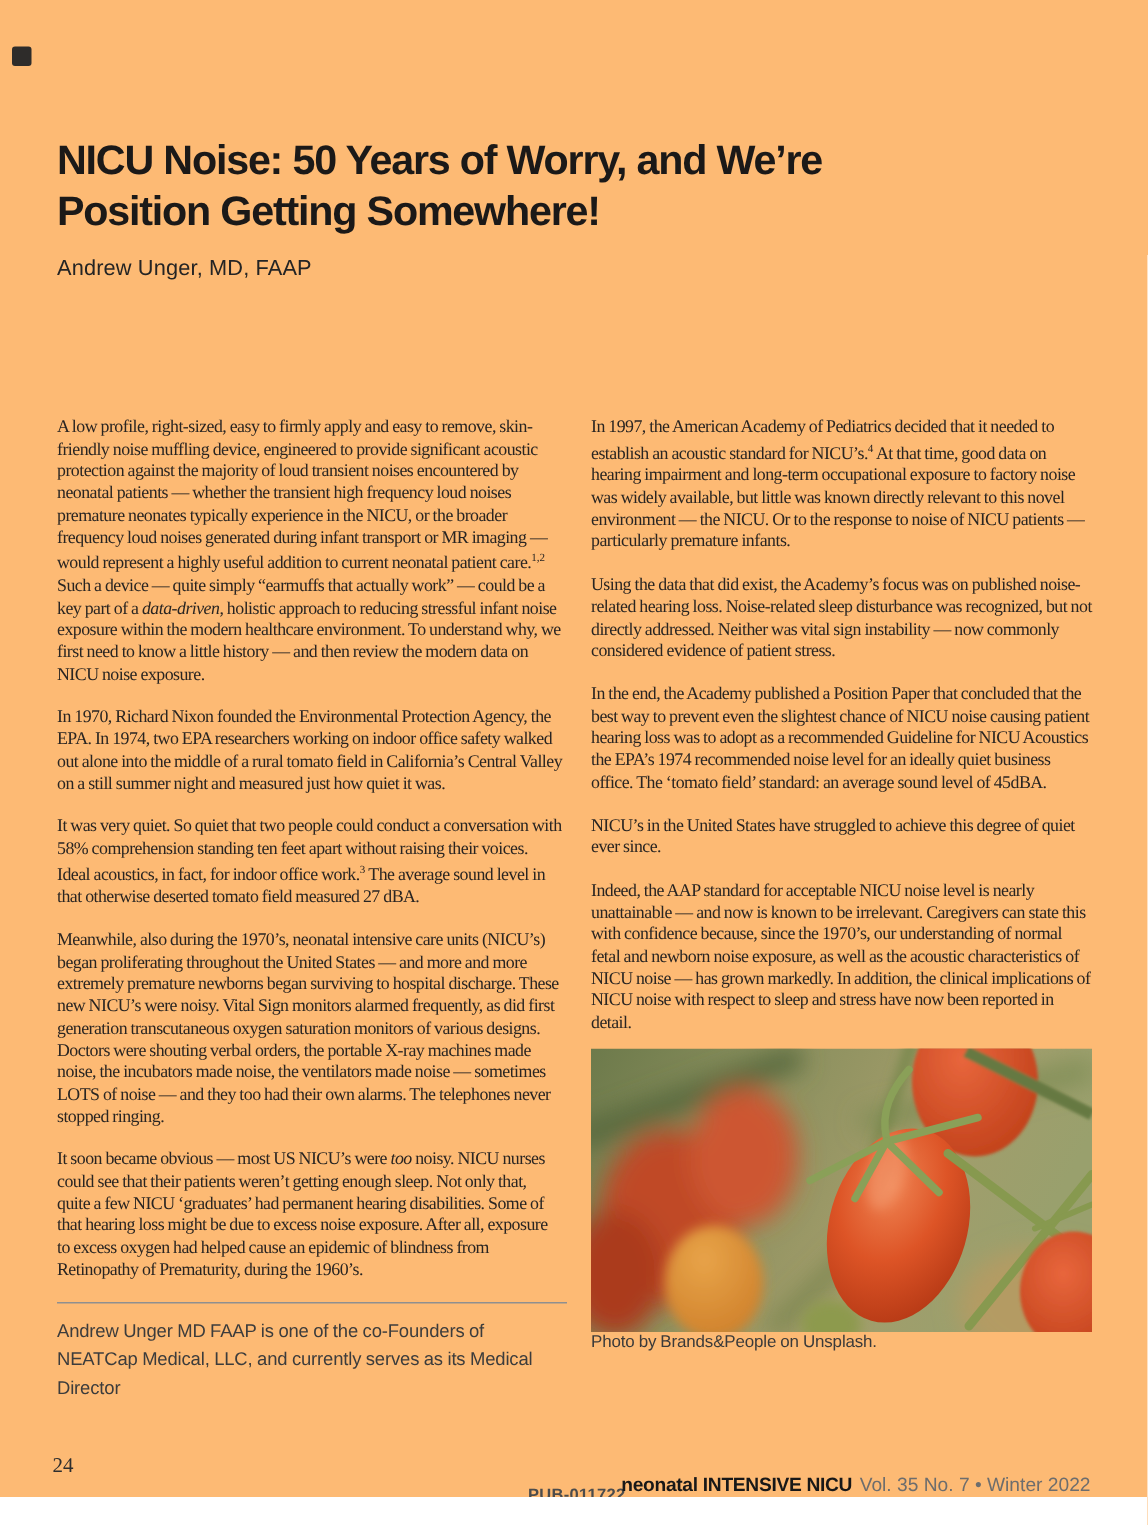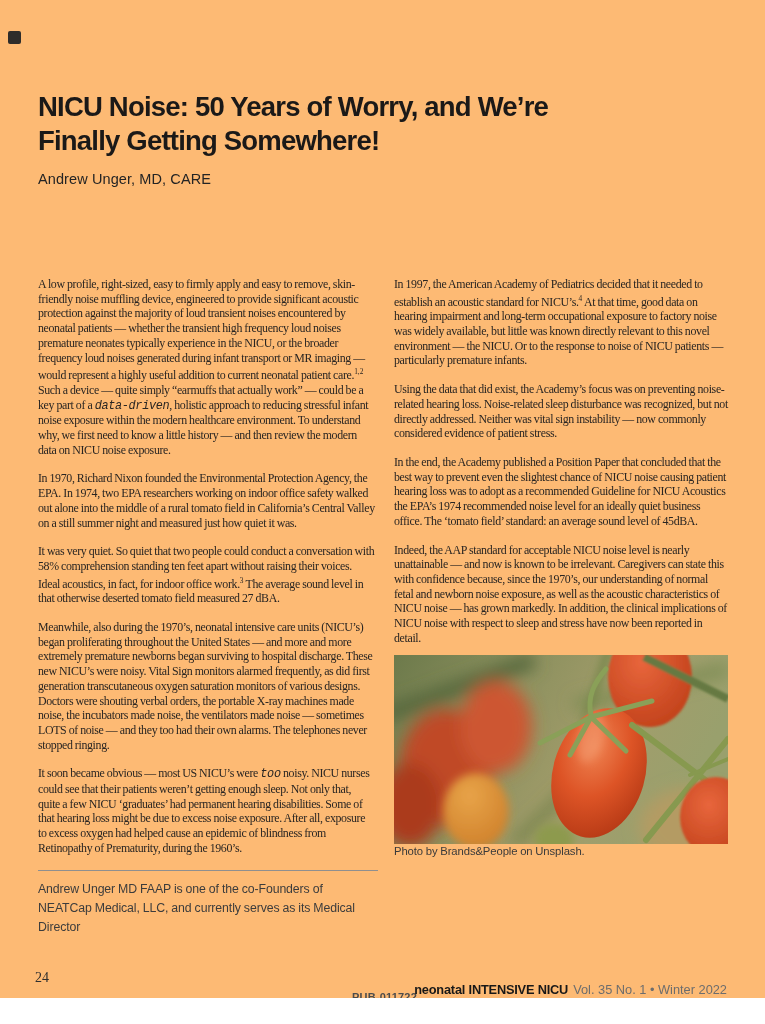--- a/index.html
+++ b/index.html
@@ -11,21 +11,21 @@
   .header{position:absolute;left:38px;top:90px;width:700px;font-family:"Liberation Sans","DejaVu Sans",sans-serif;}
   .title{margin:0;font-size:27.5px;line-height:34px;letter-spacing:-0.8px;font-weight:bold;color:#1b1918;}
   .author{margin-top:13px;font-size:14.5px;letter-spacing:0.1px;color:#242424;}
 
   .col{position:absolute;top:277px;width:337px;font-size:11.9px;line-height:14.7px;
        letter-spacing:-0.35px;word-spacing:-0.3px;text-align:left;}
   .col-left{left:38px;}
   .col-right{left:394px;width:334px;}
   .col p{margin:0 0 14px 0;}
   .sup{vertical-align:super;font-size:0.62em;letter-spacing:0;}
-  .i{font-style:italic;font-family:Liberation Mono, monospace;}
+  .i{font-style:italic;}
 
   .footnote{
     margin-top:1px;padding-top:9px;border-top:1px solid #8f8f8f;width:340px;
     font-family:"Liberation Sans","DejaVu Sans",sans-serif;
     font-size:12.3px;line-height:19px;letter-spacing:-0.1px;color:#3c3c3c;
   }
 
   .figure{margin:0;margin-top:-4px;width:334px;}
   .photo{display:block;width:334px;height:189px;}
   .caption{margin-top:0;font-family:"Liberation Sans","DejaVu Sans",sans-serif;
@@ -40,40 +40,41 @@
   .issue-info{color:#6d6d6d;margin-left:5px;}
 </style>
 </head>
 <body>
 
 <div class="page">
 
   <div class="corner-mark"></div>
 
   <header class="header">
-    <h1 class="title"><span>NICU Noise: 50 Years of Worry, and We’re</span><br><span>Finally Getting Somewhere!</span></h1>
-    <div class="author">Andrew Unger, MD, CARE</div>
+    <h1 class="title"><span>NICU Noise: 50 Years of Worry, and We’re</span><br><span>Position Getting Somewhere!</span></h1>
+    <div class="author">Andrew Unger, MD, FAAP</div>
   </header>
 
   <section class="col col-left">
     <div>
         <p><span>A low profile, right-sized, easy to firmly apply and easy to remove, skin-friendly noise muffling device, engineered to provide significant acoustic protection against the majority of loud transient noises encountered by neonatal patients — whether the transient high frequency loud noises premature neonates typically experience in the NICU, or the broader frequency loud noises generated during infant transport or MR imaging — would represent a highly useful addition to current neonatal patient care.</span><span class="sup">1,2</span><span> Such a device — quite simply “earmuffs that actually work” — could be a key part of a </span><span class="i">data-driven</span><span>, holistic approach to reducing stressful infant noise exposure within the modern healthcare environment. To understand why, we first need to know a little history — and then review the modern data on NICU noise exposure.</span></p>
         <p><span>In 1970, Richard Nixon founded the Environmental Protection Agency, the EPA. In 1974, two EPA researchers working on indoor office safety walked out alone into the middle of a rural tomato field in California’s Central Valley on a still summer night and measured just how quiet it was.</span></p>
         <p><span>It was very quiet. So quiet that two people could conduct a conversation with 58% comprehension standing ten feet apart without raising their voices. Ideal acoustics, in fact, for indoor office work.</span><span class="sup">3</span><span> The average sound level in that otherwise deserted tomato field measured 27 dBA.</span></p>
         <p><span>Meanwhile, also during the 1970’s, neonatal intensive care units (NICU’s) began proliferating throughout the United States — and more and more extremely premature newborns began surviving to hospital discharge. These new NICU’s were noisy. Vital Sign monitors alarmed frequently, as did first generation transcutaneous oxygen saturation monitors of various designs. Doctors were shouting verbal orders, the portable X-ray machines made noise, the incubators made noise, the ventilators made noise — sometimes LOTS of noise — and they too had their own alarms. The telephones never stopped ringing.</span></p>
         <p><span>It soon became obvious — most US NICU’s were </span><span class="i">too</span><span> noisy. NICU nurses could see that their patients weren’t getting enough sleep. Not only that, quite a few NICU ‘graduates’ had permanent hearing disabilities. Some of that hearing loss might be due to excess noise exposure. After all, exposure to excess oxygen had helped cause an epidemic of blindness from Retinopathy of Prematurity, during the 1960’s.</span></p>
       </div>
     <div class="footnote">Andrew Unger MD FAAP is one of the co-Founders of NEATCap Medical, LLC, and currently serves as its Medical Director</div>
   </section>
 
   <section class="col col-right">
     <div>
         <p><span>In 1997, the American Academy of Pediatrics decided that it needed to establish an acoustic standard for NICU’s.</span><span class="sup">4</span><span> At that time, good data on hearing impairment and long-term occupational exposure to factory noise was widely available, but little was known directly relevant to this novel environment — the NICU. Or to the response to noise of NICU patients — particularly premature infants.</span></p>
-        <p><span>Using the data that did exist, the Academy’s focus was on preventing noise-related hearing loss. Noise-related sleep disturbance was recognized, but not directly addressed. Neither was vital sign instability — now commonly considered evidence of patient stress.</span></p>
+        <p><span>Using the data that did exist, the Academy’s focus was on published noise-related hearing loss. Noise-related sleep disturbance was recognized, but not directly addressed. Neither was vital sign instability — now commonly considered evidence of patient stress.</span></p>
         <p><span>In the end, the Academy published a Position Paper that concluded that the best way to prevent even the slightest chance of NICU noise causing patient hearing loss was to adopt as a recommended Guideline for NICU Acoustics the EPA’s 1974 recommended noise level for an ideally quiet business office. The ‘tomato field’ standard: an average sound level of 45dBA.</span></p>
+        <p><span>NICU’s in the United States have struggled to achieve this degree of quiet ever since.</span></p>
         <p><span>Indeed, the AAP standard for acceptable NICU noise level is nearly unattainable — and now is known to be irrelevant. Caregivers can state this with confidence because, since the 1970’s, our understanding of normal fetal and newborn noise exposure, as well as the acoustic characteristics of NICU noise — has grown markedly. In addition, the clinical implications of NICU noise with respect to sleep and stress have now been reported in detail.</span></p>
       </div>
 
     <figure class="figure">
       <svg class="photo" viewBox="0 0 334 189" preserveAspectRatio="none" xmlns="http://www.w3.org/2000/svg">
         <defs>
           <linearGradient id="bg" x1="0" y1="0" x2="1" y2="0.3">
             <stop offset="0" stop-color="#6d7a4b"></stop>
             <stop offset="0.35" stop-color="#8a8f5d"></stop>
             <stop offset="0.7" stop-color="#a39d6b"></stop>
@@ -139,16 +140,16 @@
         </g>
         <ellipse cx="322" cy="162" rx="36" ry="40" fill="url(#tom2)" filter="url(#b1)"></ellipse>
       </svg>
       <figcaption class="caption">Photo by Brands&amp;People on Unsplash.</figcaption>
     </figure>
   </section>
 
   <div class="page-number">24</div>
   <div class="pub-id">PUB-011722</div>
   <div class="journal-line">
-    <span class="journal-name">neonatal INTENSIVE NICU</span><span class="issue-info">Vol. 35 No. 1 • Winter 2022</span>
+    <span class="journal-name">neonatal INTENSIVE NICU</span><span class="issue-info">Vol. 35 No. 7 • Winter 2022</span>
   </div>
 
 </div>
 
 </body></html>

